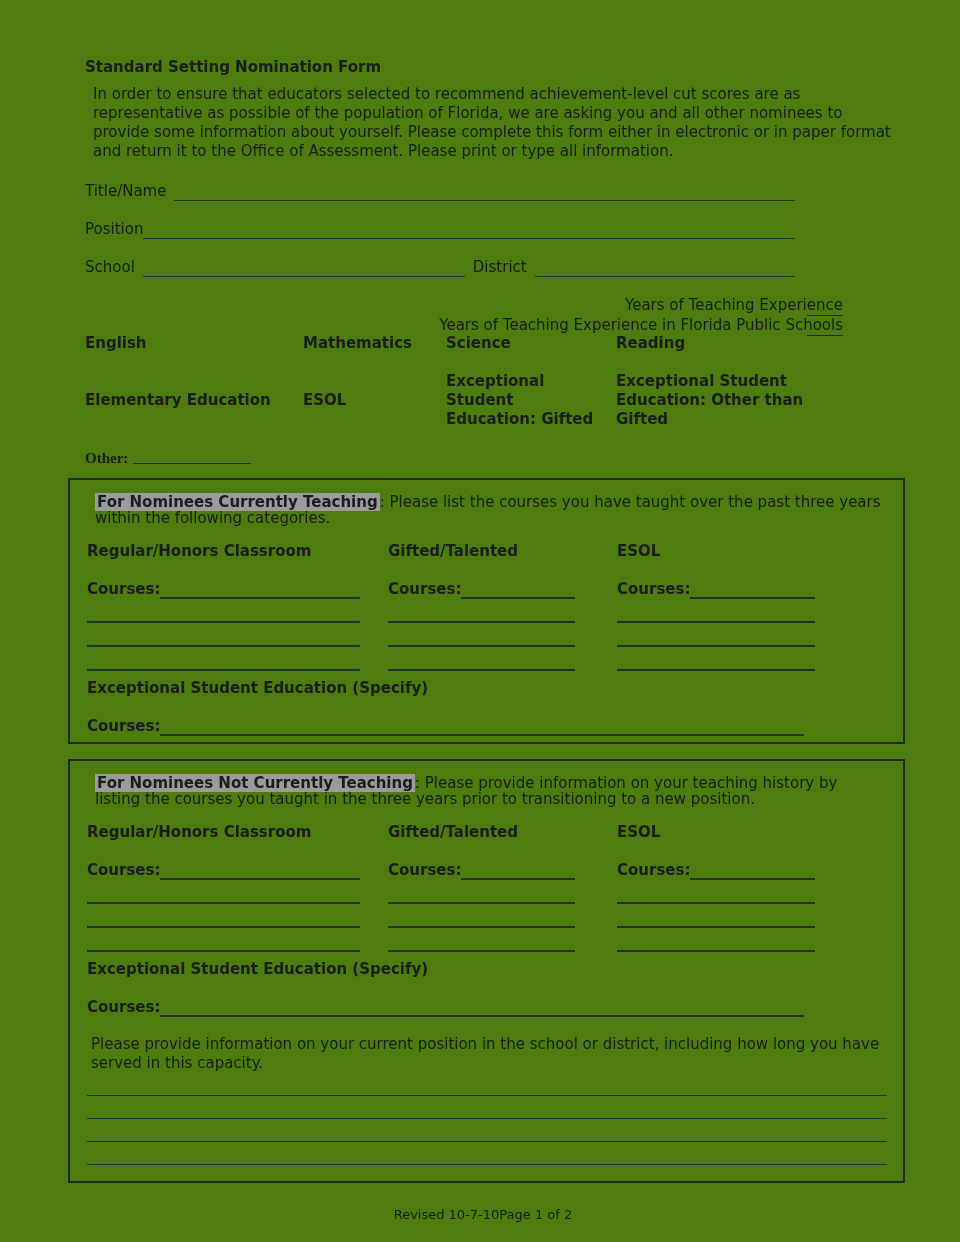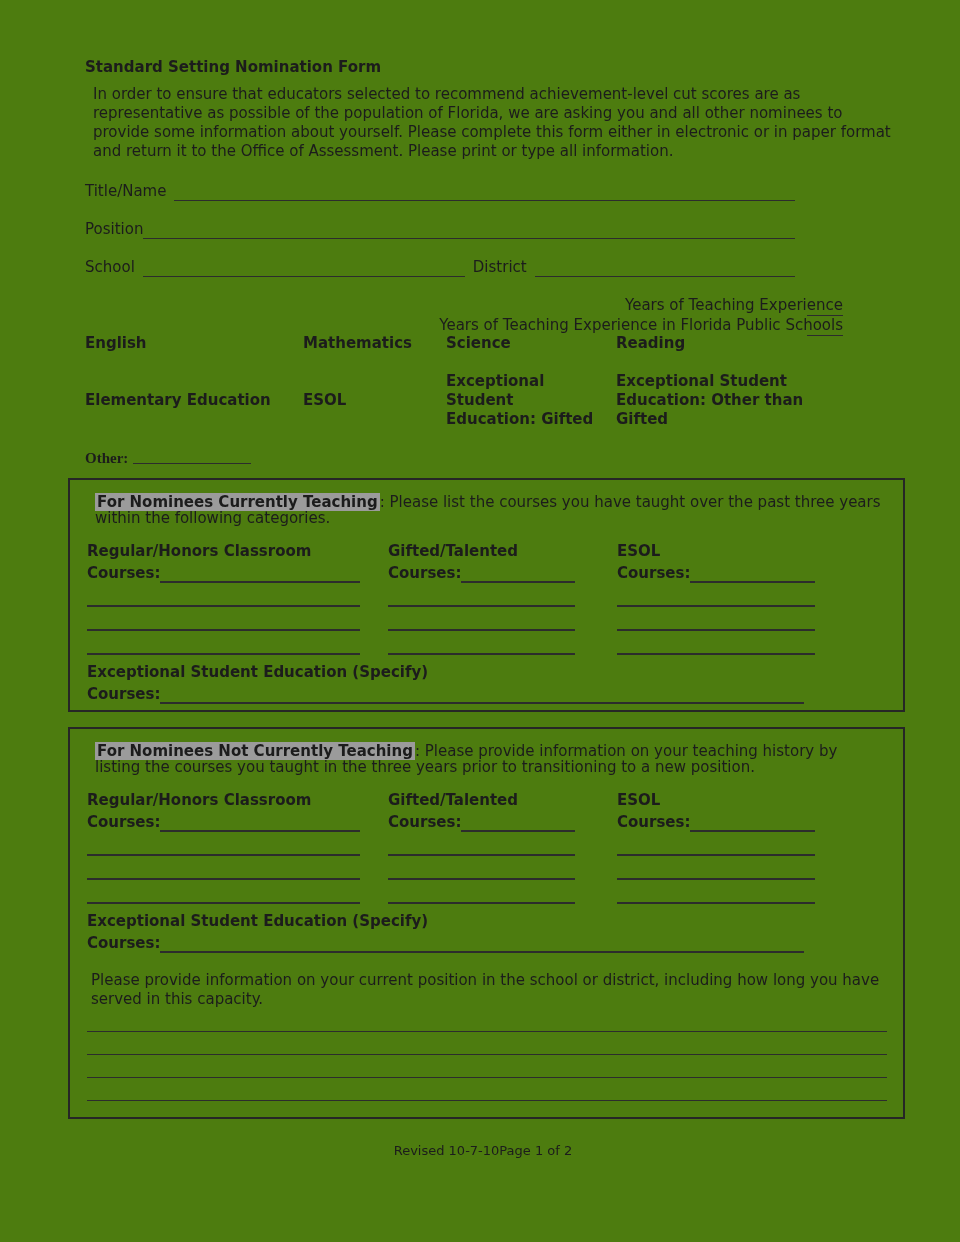--- a/index.html
+++ b/index.html
@@ -33,21 +33,21 @@
   .otherrow .lbl{font-weight:bold;}
   .box{border:2px solid #262626;margin-top:10px;padding:6px 16px 6px 17px;box-sizing:border-box;width:837px;}
   .box2{margin-top:15px;padding-bottom:16px;}
   .boxhead{margin:8px;line-height:16px;width:790px;}
   .hl{background:#9b9b9b;font-weight:bold;padding:0 2px;}
   .cgrid{display:grid;grid-template-columns:301px 229px 1fr;margin-top:16px;}
   .c1{width:273px;}
   .c2{width:187px;}
   .c3{width:198px;}
   .ctitle{font-weight:bold;line-height:19px;}
-  .crow{display:flex;align-items:flex-end;height:22px;}
+  .crow{display:flex;align-items:flex-end;height:22px;margin-top:16px;}
   .clbl{font-weight:bold;line-height:19px;white-space:nowrap;}
   .bfill{display:inline-block;border-bottom:2px solid #2c2c2c;height:14px;flex:1;}
   .blank{height:22px;border-bottom:2px solid #2c2c2c;}
   .ese{margin-top:8px;}
   .ese .crow .bfill{margin-right:83px;}
   .prompt{margin:18px 0 0 4px;line-height:19px;width:790px;}
   .bline{height:22px;border-bottom:1.5px solid #2c2c2c;width:100%;}
   .footer{display:flex;justify-content:center;align-items:baseline;
           width:837px;margin-top:24px;padding:0 24px 0 17px;box-sizing:border-box;font-size:13px;}
 </style>

